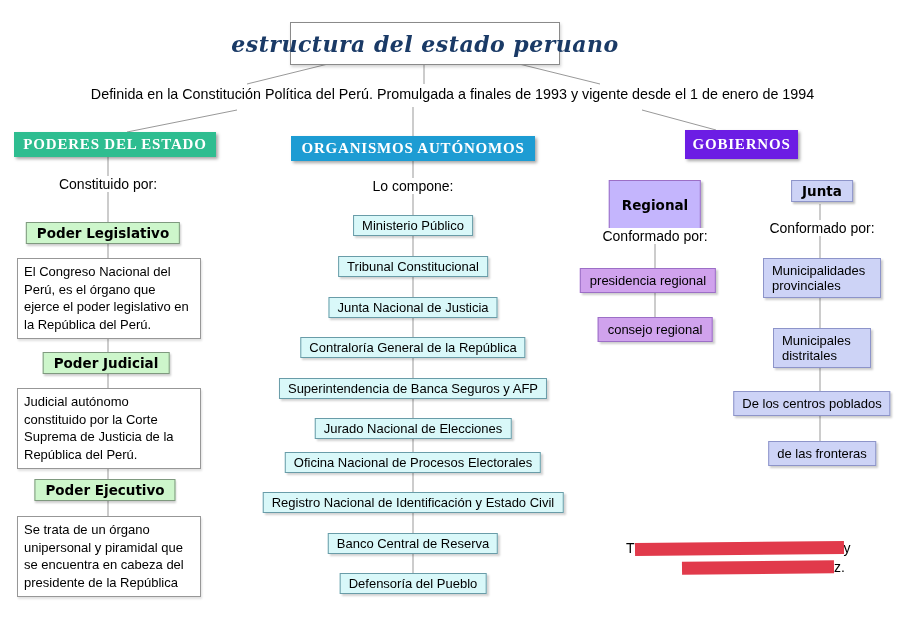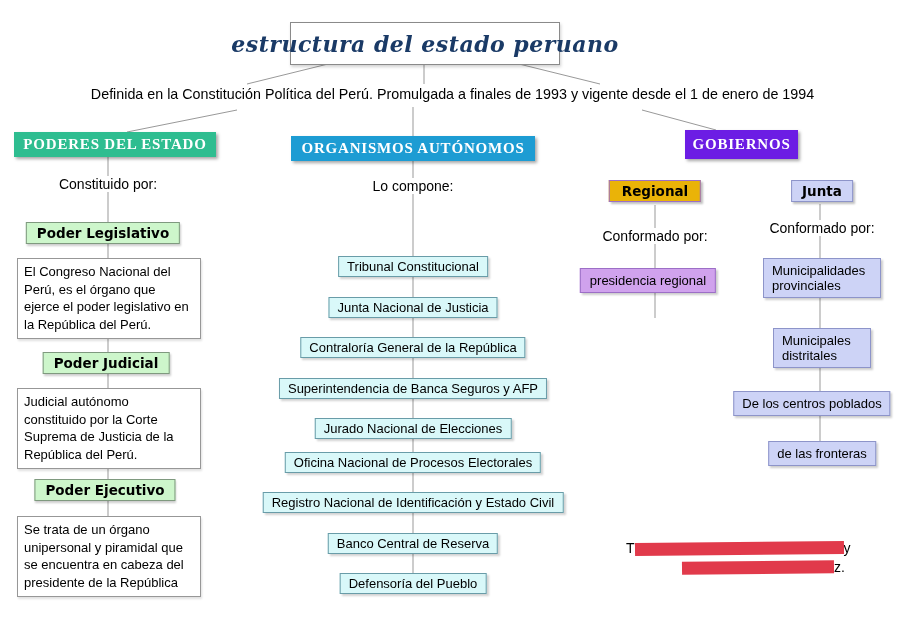--- a/index.html
+++ b/index.html
@@ -29,21 +29,21 @@
   .greenlbl{background:#cdf6cb;border:1px solid #7f997f;font-family:"DejaVu Sans",sans-serif;
             font-weight:bold;font-size:13.5px;padding:2px 10px;white-space:nowrap;
             box-shadow:1px 2px 2px rgba(0,0,0,.2);}
   .descbox{background:#fff;border:1px solid #979797;width:184px;box-sizing:border-box;
            font-size:13px;line-height:1.36;padding:4px 6px;box-shadow:1px 2px 2px rgba(0,0,0,.12);}
 
   .cyanbox{background:#d9f8f9;border:1px solid #699ca8;font-size:13px;padding:2px 8px;
            white-space:nowrap;box-shadow:2px 2px 2px rgba(0,0,0,.18);}
 
   .roundbold{font-family:"DejaVu Sans",sans-serif;font-weight:bold;font-size:13.5px;white-space:nowrap;}
-  .regional-hdr{background:#eab308;border:1px solid #9c6fc6;padding:2px 12px;box-shadow:2px 2px 2px rgba(0,0,0,.25);}
+  .regional-hdr{background:#c4b5fd;border:1px solid #9c6fc6;padding:16px 12px;box-shadow:2px 2px 2px rgba(0,0,0,.25);}
   .local-hdr{background:#cdd3f6;border:1px solid #8d94c9;padding:2px 10px;box-shadow:2px 2px 2px rgba(0,0,0,.25);}
   .purplebox{background:#d0a2ed;border:1px solid #9c6fc6;font-size:13px;padding:4px 9px;
              white-space:nowrap;box-shadow:2px 2px 2px rgba(0,0,0,.2);}
   .lavbox{background:#cdd3f6;border:1px solid #8d94c9;font-size:13px;padding:4px 8px;
           box-shadow:2px 2px 2px rgba(0,0,0,.2);}
   .nowrap{white-space:nowrap;}
 
   .credits-line{display:flex;align-items:center;font-size:14px;}
   .redbar{background:#e13a4b;height:13px;display:inline-block;}
   .bar1{width:209px;transform:rotate(-.5deg);}
@@ -86,37 +86,39 @@
   <div class="abs z1 descbox" style="left:17px;top:258px;">El Congreso Nacional del Perú, es el órgano que ejerce el poder legislativo en la República del Perú.</div>
 
   <div class="abs z1 greenlbl cx" style="left:106px;top:352px;">Poder Judicial</div>
   <div class="abs z1 descbox" style="left:17px;top:388px;">Judicial autónomo constituido por la Corte Suprema de Justicia de la República del Perú.</div>
 
   <div class="abs z1 greenlbl cx" style="left:105px;top:479px;">Poder Ejecutivo</div>
   <div class="abs z1 descbox" style="left:17px;top:516px;">Se trata de un órgano unipersonal y piramidal que se encuentra en cabeza del presidente de la República</div>
 
   <div class="abs z1 plain cx" style="left:413px;top:178px;">Lo compone:</div>
 
+  <div class="abs z1 cyanbox cx" style="left:413px;top:215px;">Ministerio Público</div>
   <div class="abs z1 cyanbox cx" style="left:413px;top:256px;">Tribunal Constitucional</div>
   <div class="abs z1 cyanbox cx" style="left:413px;top:297px;">Junta Nacional de Justicia</div>
   <div class="abs z1 cyanbox cx" style="left:413px;top:337px;">Contraloría General de la República</div>
   <div class="abs z1 cyanbox cx" style="left:413px;top:378px;">Superintendencia de Banca Seguros y AFP</div>
   <div class="abs z1 cyanbox cx" style="left:413px;top:418px;">Jurado Nacional de Elecciones</div>
   <div class="abs z1 cyanbox cx" style="left:413px;top:452px;">Oficina Nacional de Procesos Electorales</div>
   <div class="abs z1 cyanbox cx" style="left:413px;top:492px;">Registro Nacional de Identificación y Estado Civil</div>
   <div class="abs z1 cyanbox cx" style="left:413px;top:533px;">Banco Central de Reserva</div>
   <div class="abs z1 cyanbox cx" style="left:413px;top:573px;">Defensoría del Pueblo</div>
 
   <div class="abs z1 roundbold regional-hdr cx" style="left:655px;top:180px;">Regional</div>
   <div class="abs z1 roundbold local-hdr cx" style="left:822px;top:180px;">Junta</div>
 
   <div class="abs z1 plain cx" style="left:655px;top:228px;">Conformado por:</div>
   <div class="abs z1 plain cx" style="left:822px;top:220px;">Conformado por:</div>
 
   <div class="abs z1 purplebox cx" style="left:648px;top:268px;">presidencia regional</div>
+  <div class="abs z1 purplebox cx" style="left:655px;top:317px;">consejo regional</div>
 
   <div class="abs z1 lavbox cx" style="left:822px;top:258px;width:100px;">Municipalidades provinciales</div>
   <div class="abs z1 lavbox cx" style="left:822px;top:328px;width:80px;">Municipales distritales</div>
   <div class="abs z1 lavbox cx nowrap" style="left:812px;top:391px;">De los centros poblados</div>
   <div class="abs z1 lavbox cx nowrap" style="left:822px;top:441px;">de las fronteras</div>
 
   <div class="abs z1" style="left:626px;top:540px;">
     <div class="credits-line">
       <span>T</span>
       <span class="redbar bar1"></span>

